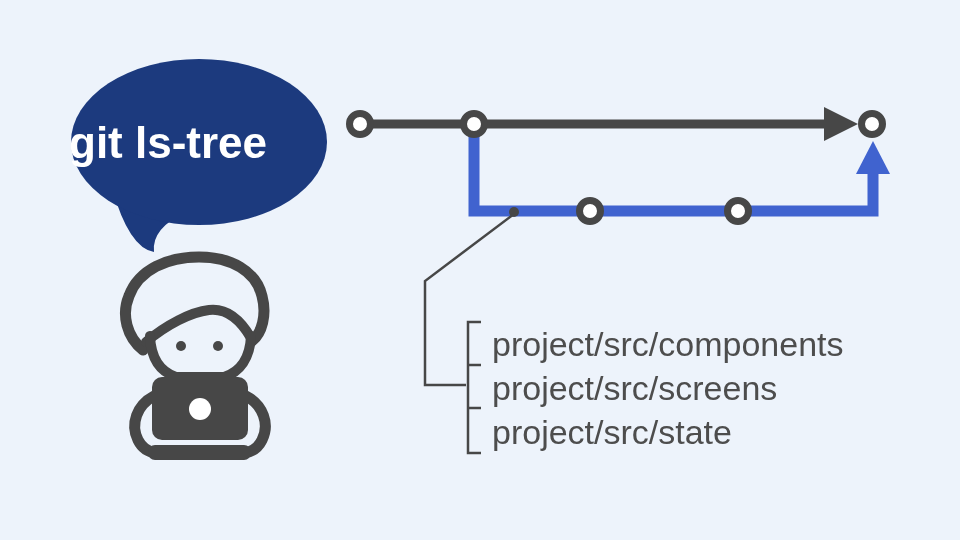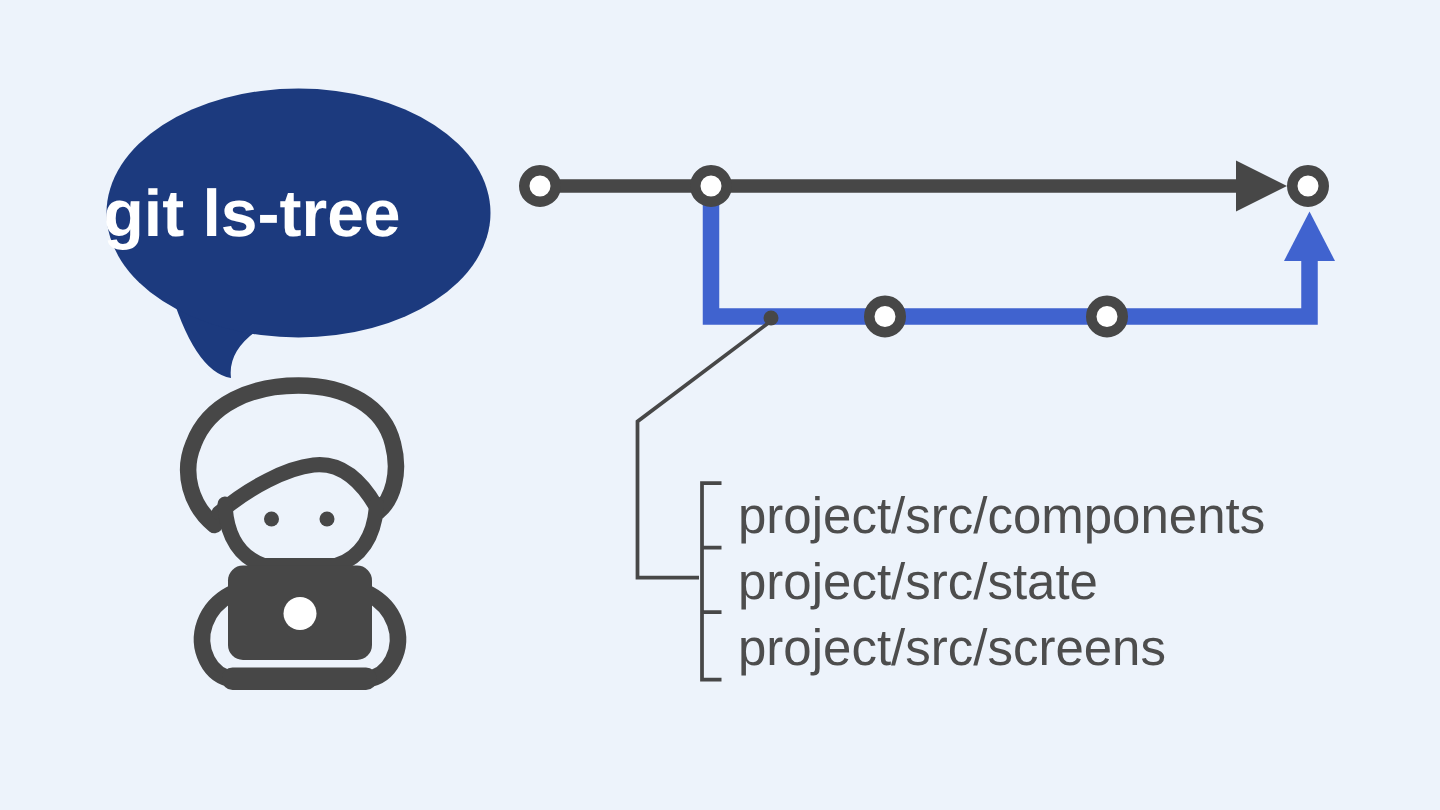--- a/index.html
+++ b/index.html
@@ -101,17 +101,17 @@
     <g>
       <polyline class="thin" points="514,214 425,281 425,385 466,385"></polyline>
       <path class="thin" d="M481,322 L468,322 L468,453 L481,453 M468,365 L481,365 M468,408 L481,408"></path>
     </g>
   </svg>
 
   <div class="bubble-label">git ls-tree</div>
 
   <div class="tree-list">
     <div class="tree-item">project/src/components</div>
+    <div class="tree-item">project/src/screens</div>
     <div class="tree-item">project/src/state</div>
-    <div class="tree-item">project/src/screens</div>
   </div>
 
 </div>
 
 </body></html>

